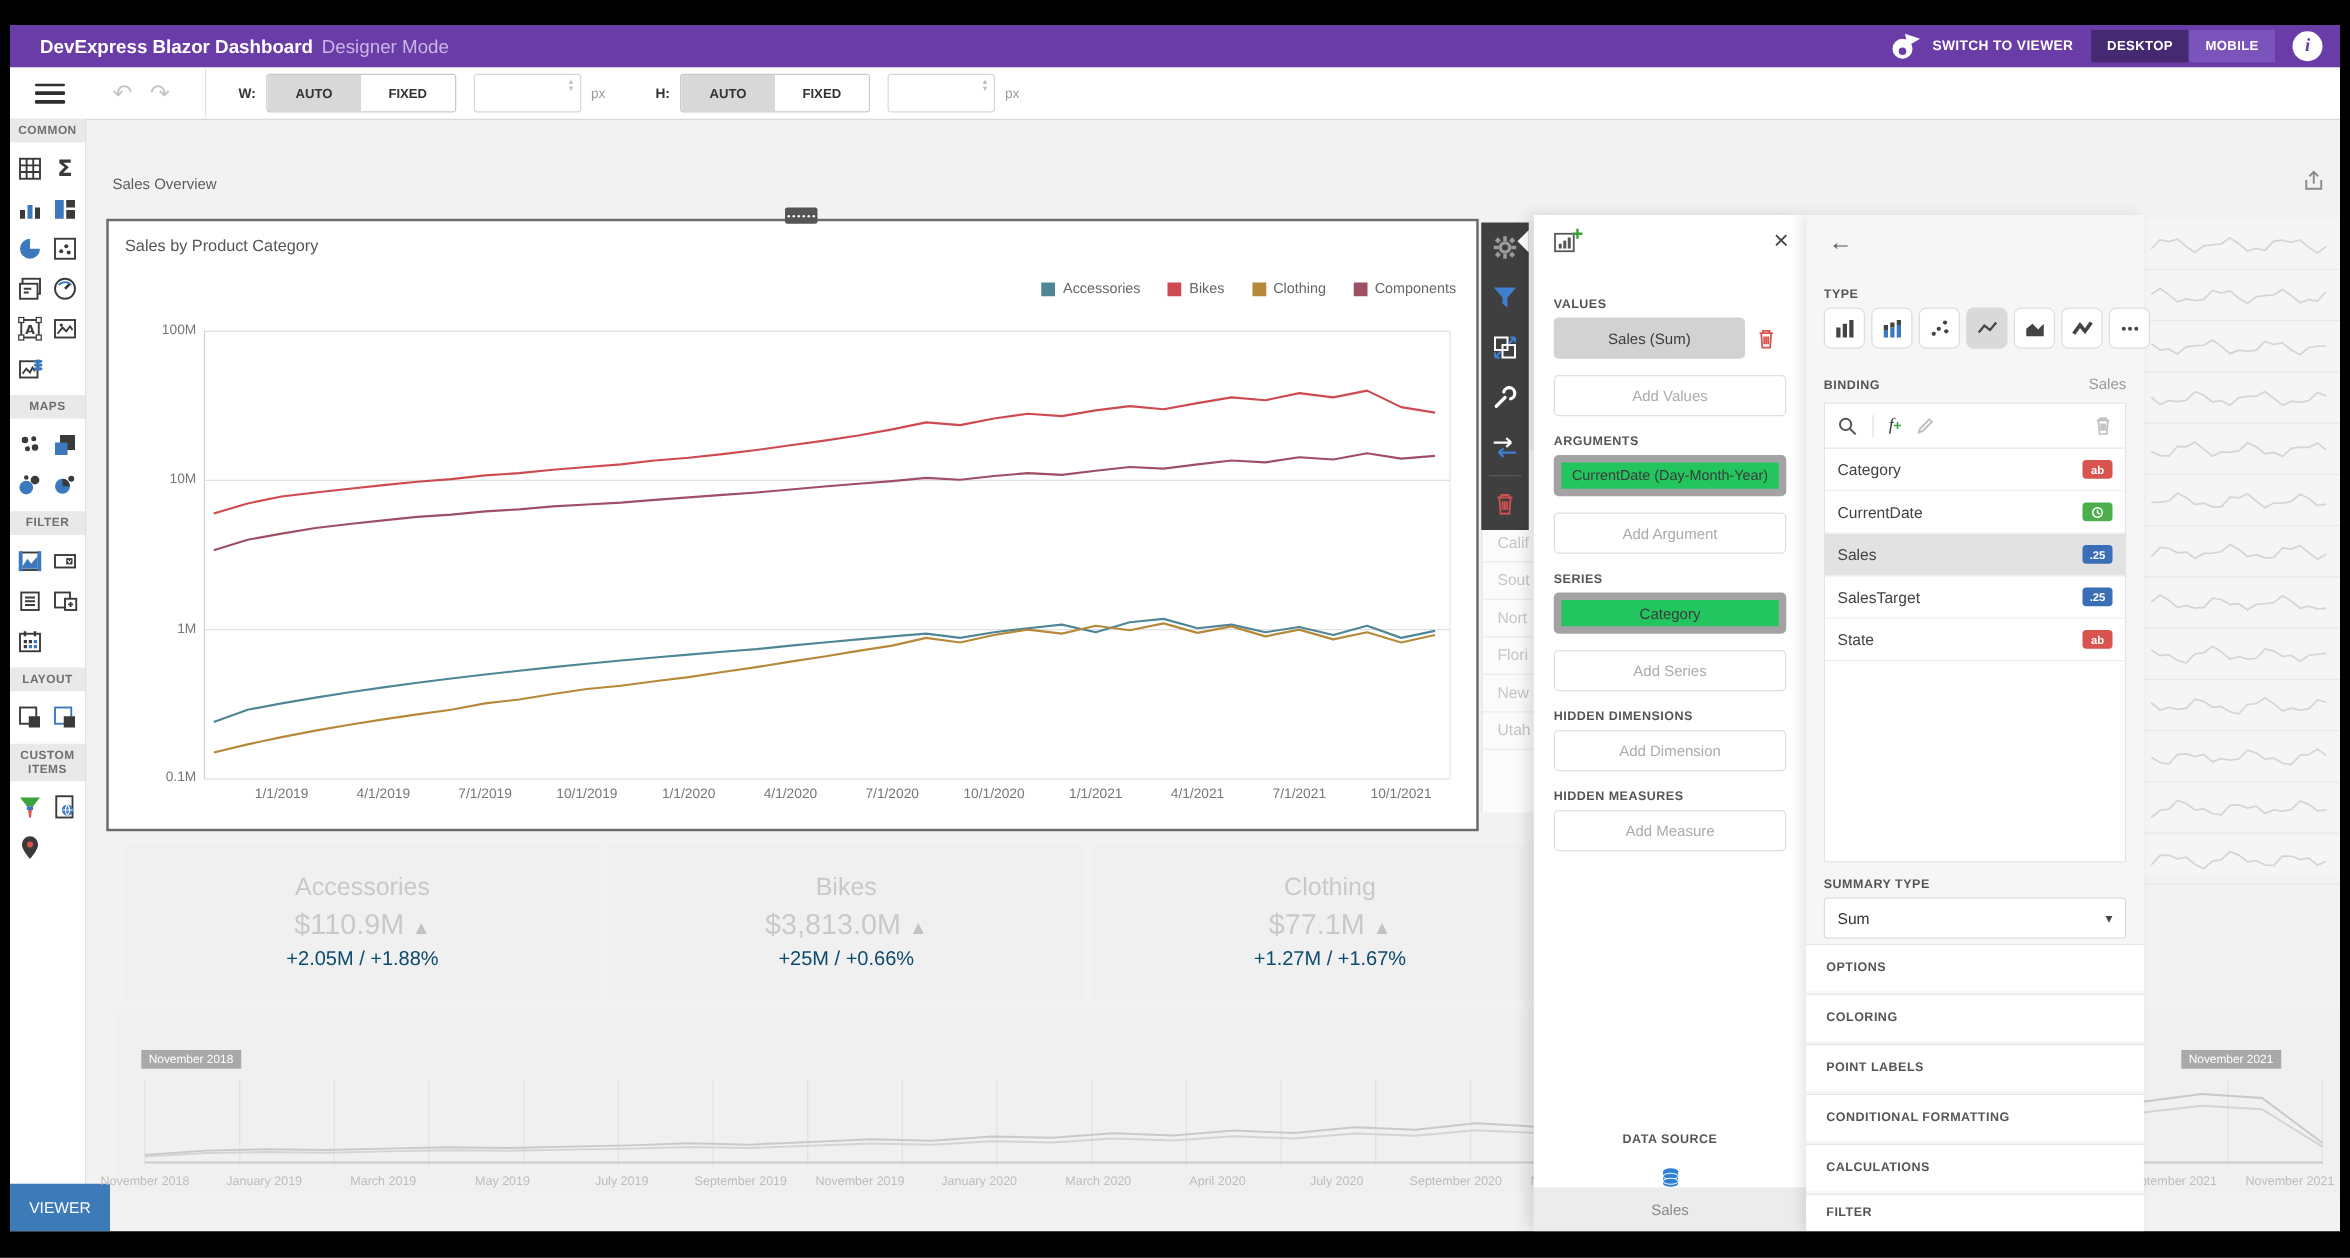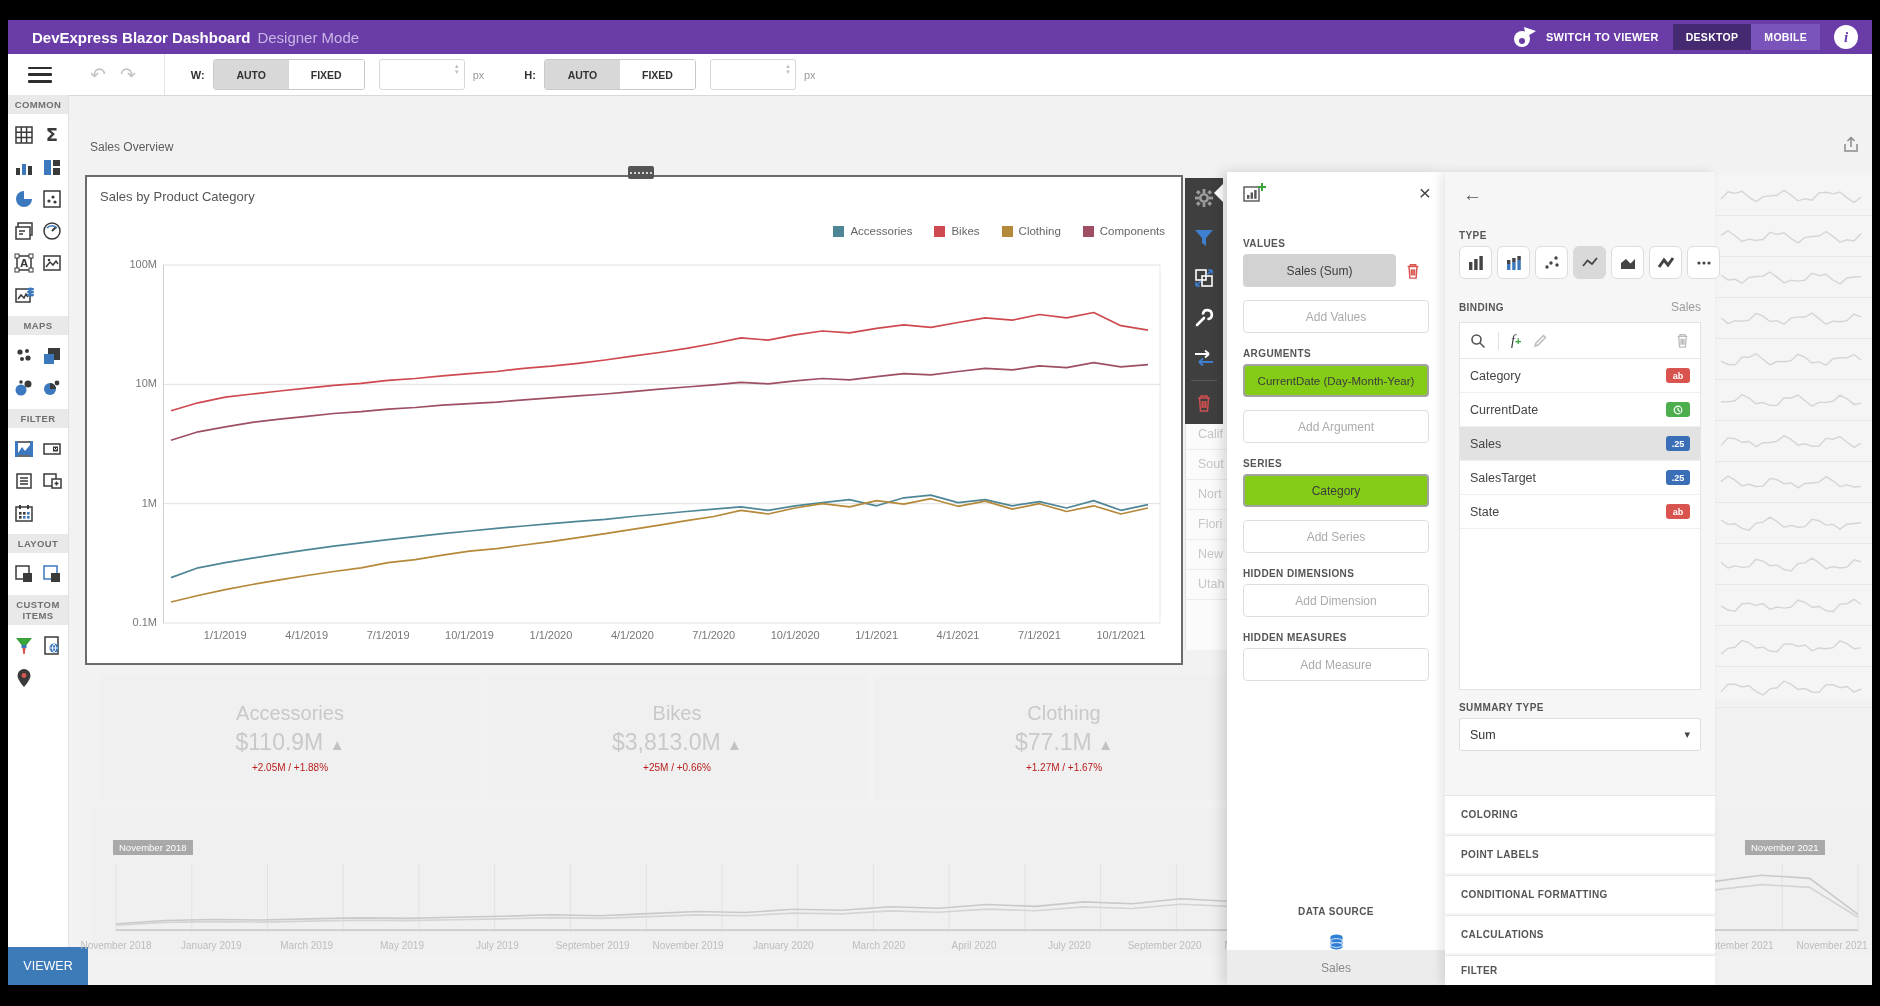--- a/index.html
+++ b/index.html
@@ -57,21 +57,21 @@
   .drag-handle i{width:2px;height:2px;background:#fff;border-radius:50%;display:block;}
 
   
   .state-widget{position:absolute;left:1177px;top:340px;width:270px;height:290px;background:#fbfbfb;border-left:1px solid #e3e3e3;}
   .state-row{height:29px;line-height:29px;border-bottom:1px solid #ececec;color:#c6c6c6;font-size:12.5px;padding-left:12px;}
   .kpi-row{position:absolute;left:92px;top:655px;height:125px;display:flex;gap:7px;}
   .kpi{background:#f0f0f0;width:380px;display:flex;flex-direction:column;align-items:center;justify-content:center;color:#c9c9c9;}
   .kpi .t{font-size:20px;}
   .kpi .v{font-size:23px;margin-top:4px;}
   .kpi .v .tri{font-size:15px;color:#c2c2c2;}
-  .kpi .d{font-size:10px;margin-top:6px;color:#b91c1c;}
+  .kpi .d{font-size:16px;margin-top:6px;color:#0c4a6e;}
 
   
   .range-widget{position:absolute;left:84px;top:788px;width:1780px;height:147px;background:#f0f0f0;}
   .range-badge{position:absolute;top:32px;height:15px;background:#a9a9a9;color:#fff;font-size:9.5px;display:flex;align-items:center;padding:0 6px;}
   .rf-label{position:absolute;top:132px;font-size:10px;color:#bdbdbd;white-space:nowrap;transform:translateX(-50%);}
 
   
   .spark-widget{position:absolute;left:1707px;top:155px;width:157px;height:525px;background:#f5f5f5;}
   .spark-row{height:40px;border-bottom:1px solid #e9e9e9;display:flex;align-items:center;}
 
@@ -81,21 +81,21 @@
   .mt-sep{width:26px;height:1px;background:#5a5a5a;margin:2px 0;}
   .notch{position:absolute;left:1206px;top:164px;width:0;height:0;border:9px solid transparent;border-right:9px solid #fff;border-left:none;}
 
   
   .opt-panel{position:absolute;left:1219px;top:152px;width:218px;height:813px;background:#fff;box-shadow:-5px 0 12px rgba(0,0,0,.14);}
   .opt-inner{position:relative;width:100%;height:100%;}
   .close-x{position:absolute;right:14px;top:12px;font-size:21px;color:#444;cursor:pointer;line-height:18px;}
   .plabel{font-size:10px;font-weight:bold;color:#555;letter-spacing:.4px;}
   .chip{height:33px;border-radius:4px;display:flex;align-items:center;justify-content:center;font-size:12px;color:#3c3c3c;box-sizing:border-box;cursor:pointer;}
   .chip.sel{background:#d2d2d2;}
-  .chip.plain{background:#84cc16;border:2px solid #a3a3a3;}
+  .chip.plain{background:#22c55e;border:6px solid #a3a3a3;}
   .ghost{height:33px;border:1px solid #dedede;border-radius:4px;display:flex;align-items:center;justify-content:center;font-size:12px;color:#ababab;cursor:pointer;background:#fff;box-sizing:border-box;}
   .ds-row{position:absolute;left:0;bottom:35px;width:100%;display:flex;align-items:center;justify-content:center;gap:7px;flex-direction:column;}
   .ds-name{position:absolute;left:0;bottom:0;width:100%;height:35px;background:#ececec;display:flex;align-items:center;justify-content:center;font-size:12px;color:#8a8a8a;cursor:pointer;}
 
   
   .bind-panel{position:absolute;left:1437px;top:152px;width:270px;height:813px;background:#f6f6f6;box-shadow:-4px 0 10px rgba(0,0,0,.10);}
   .back-arrow{position:absolute;left:18px;top:12px;font-size:19px;color:#555;cursor:pointer;}
   .type-row{position:absolute;left:14px;top:74px;display:flex;gap:5px;}
   .type-btn{width:31px;height:31px;border:1px solid #ddd;border-radius:6px;background:#fff;display:flex;align-items:center;justify-content:center;cursor:pointer;}
   .type-btn.sel{background:#d9d9d9;border-color:#d9d9d9;}
@@ -816,20 +816,23 @@
         <span class="fbadge ab">ab</span>
       </div>
     </div>
 
     <div class="sum-label plabel">SUMMARY TYPE</div>
     <div class="sum-dd">
       <span>Sum</span>
       <span style="color:#444;font-size:11px;">▾</span>
     </div>
 
+    <div class="sect" style="top:583px;">
+          <span>OPTIONS</span>
+        </div>
     <div class="sect" style="top:623px;">
           <span>COLORING</span>
         </div>
     <div class="sect" style="top:663px;">
           <span>POINT LABELS</span>
         </div>
     <div class="sect" style="top:703px;">
           <span>CONDITIONAL FORMATTING</span>
         </div>
     <div class="sect" style="top:743px;">

